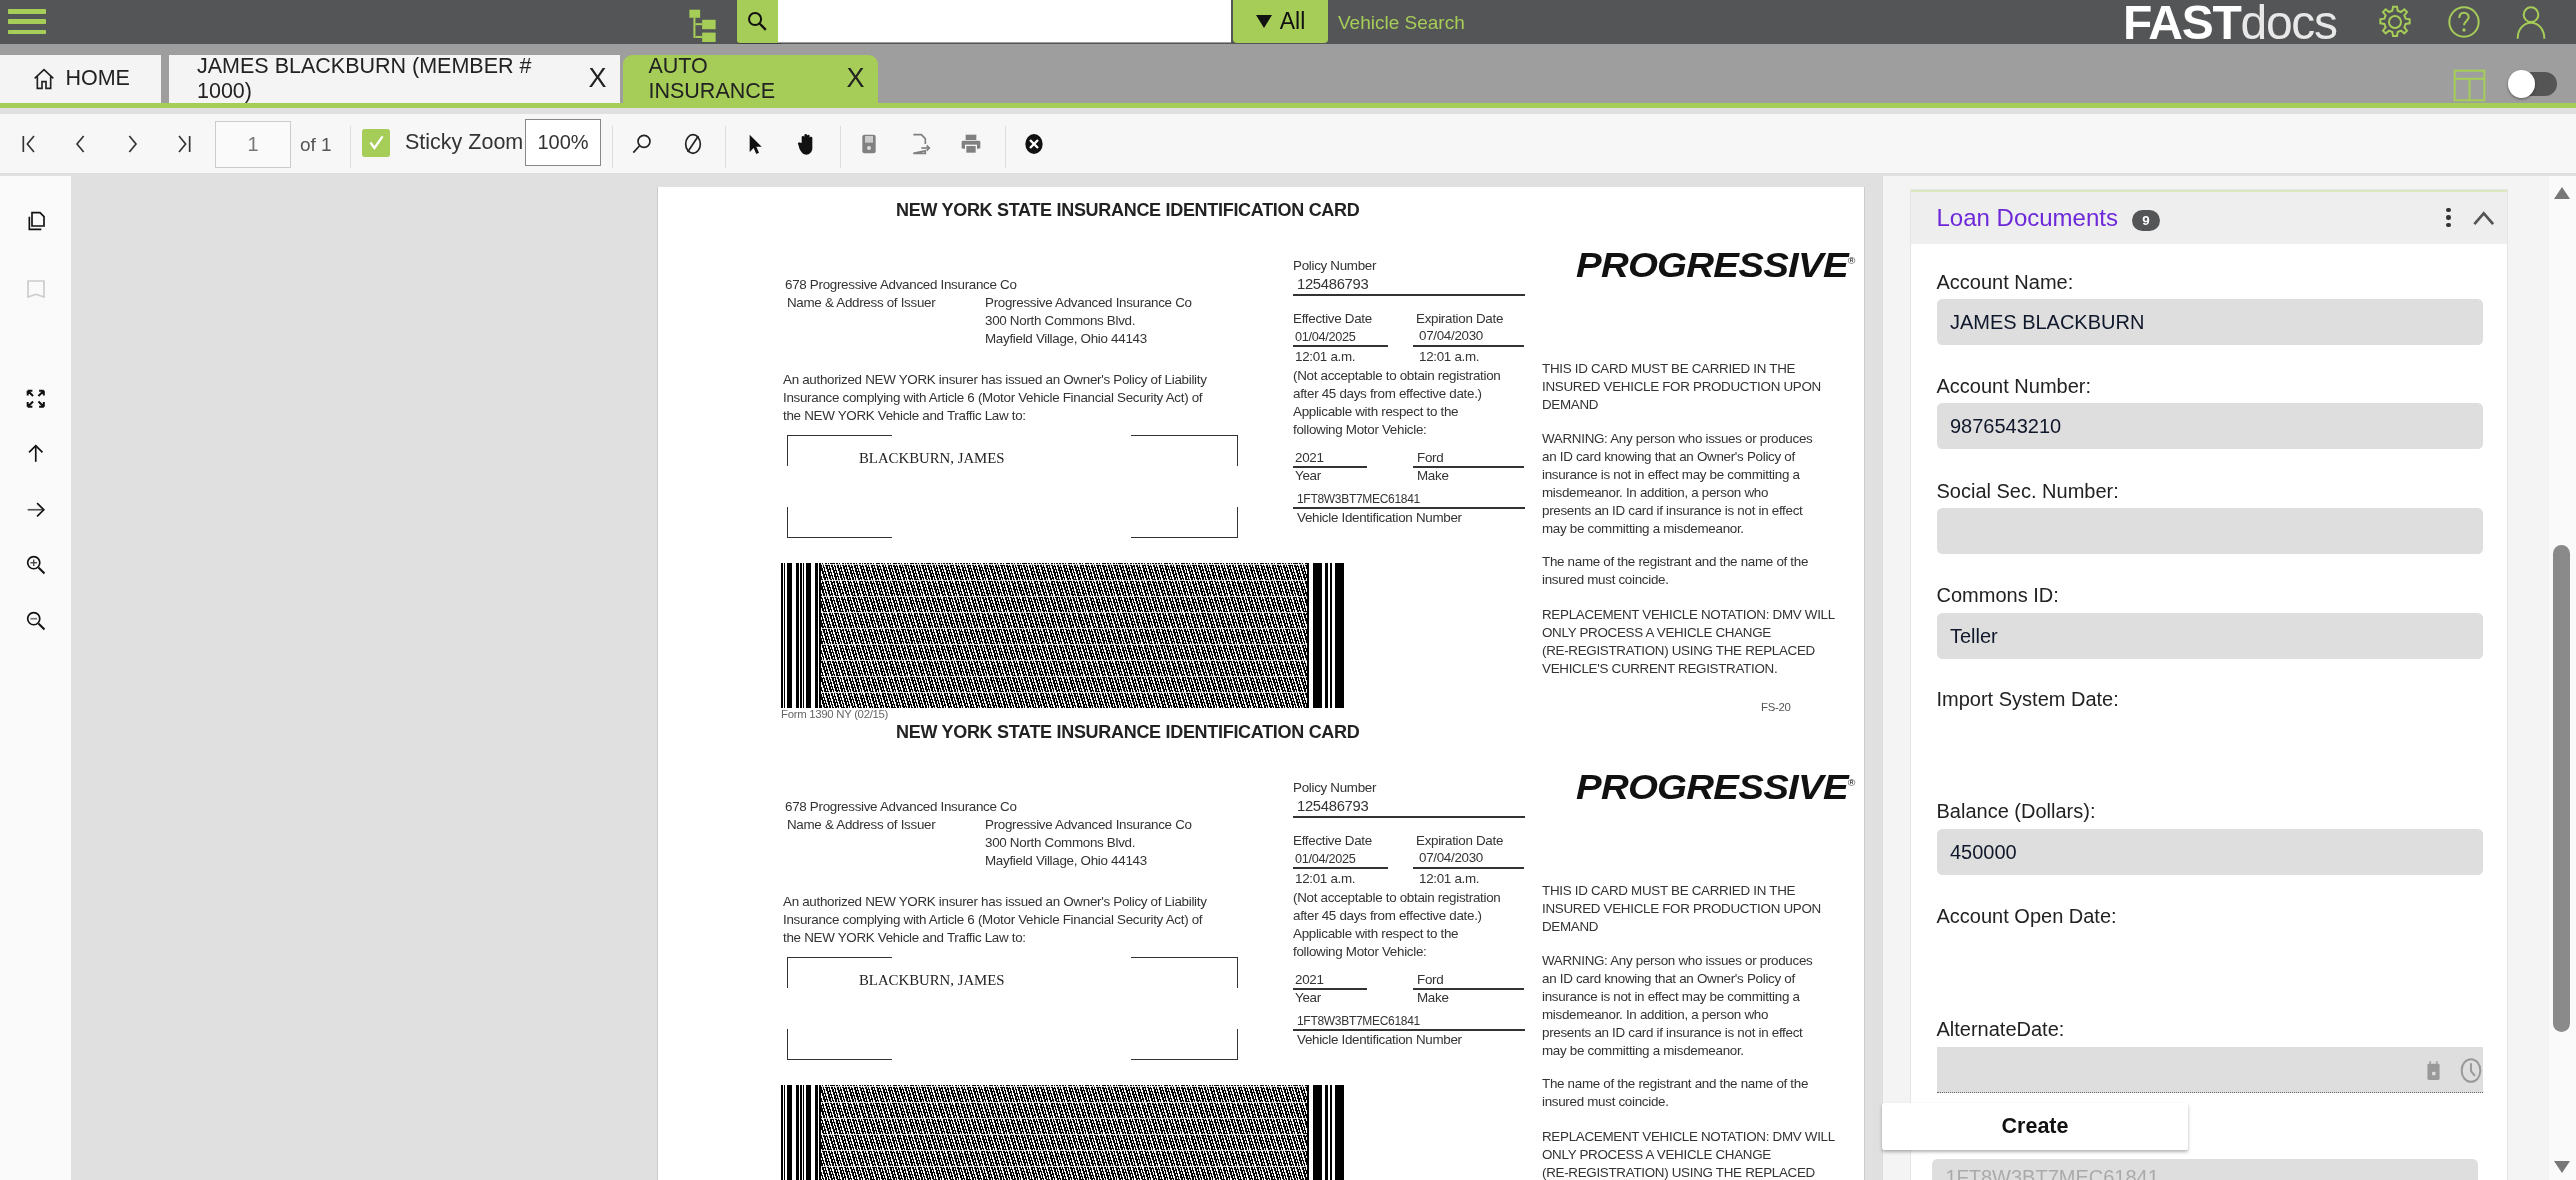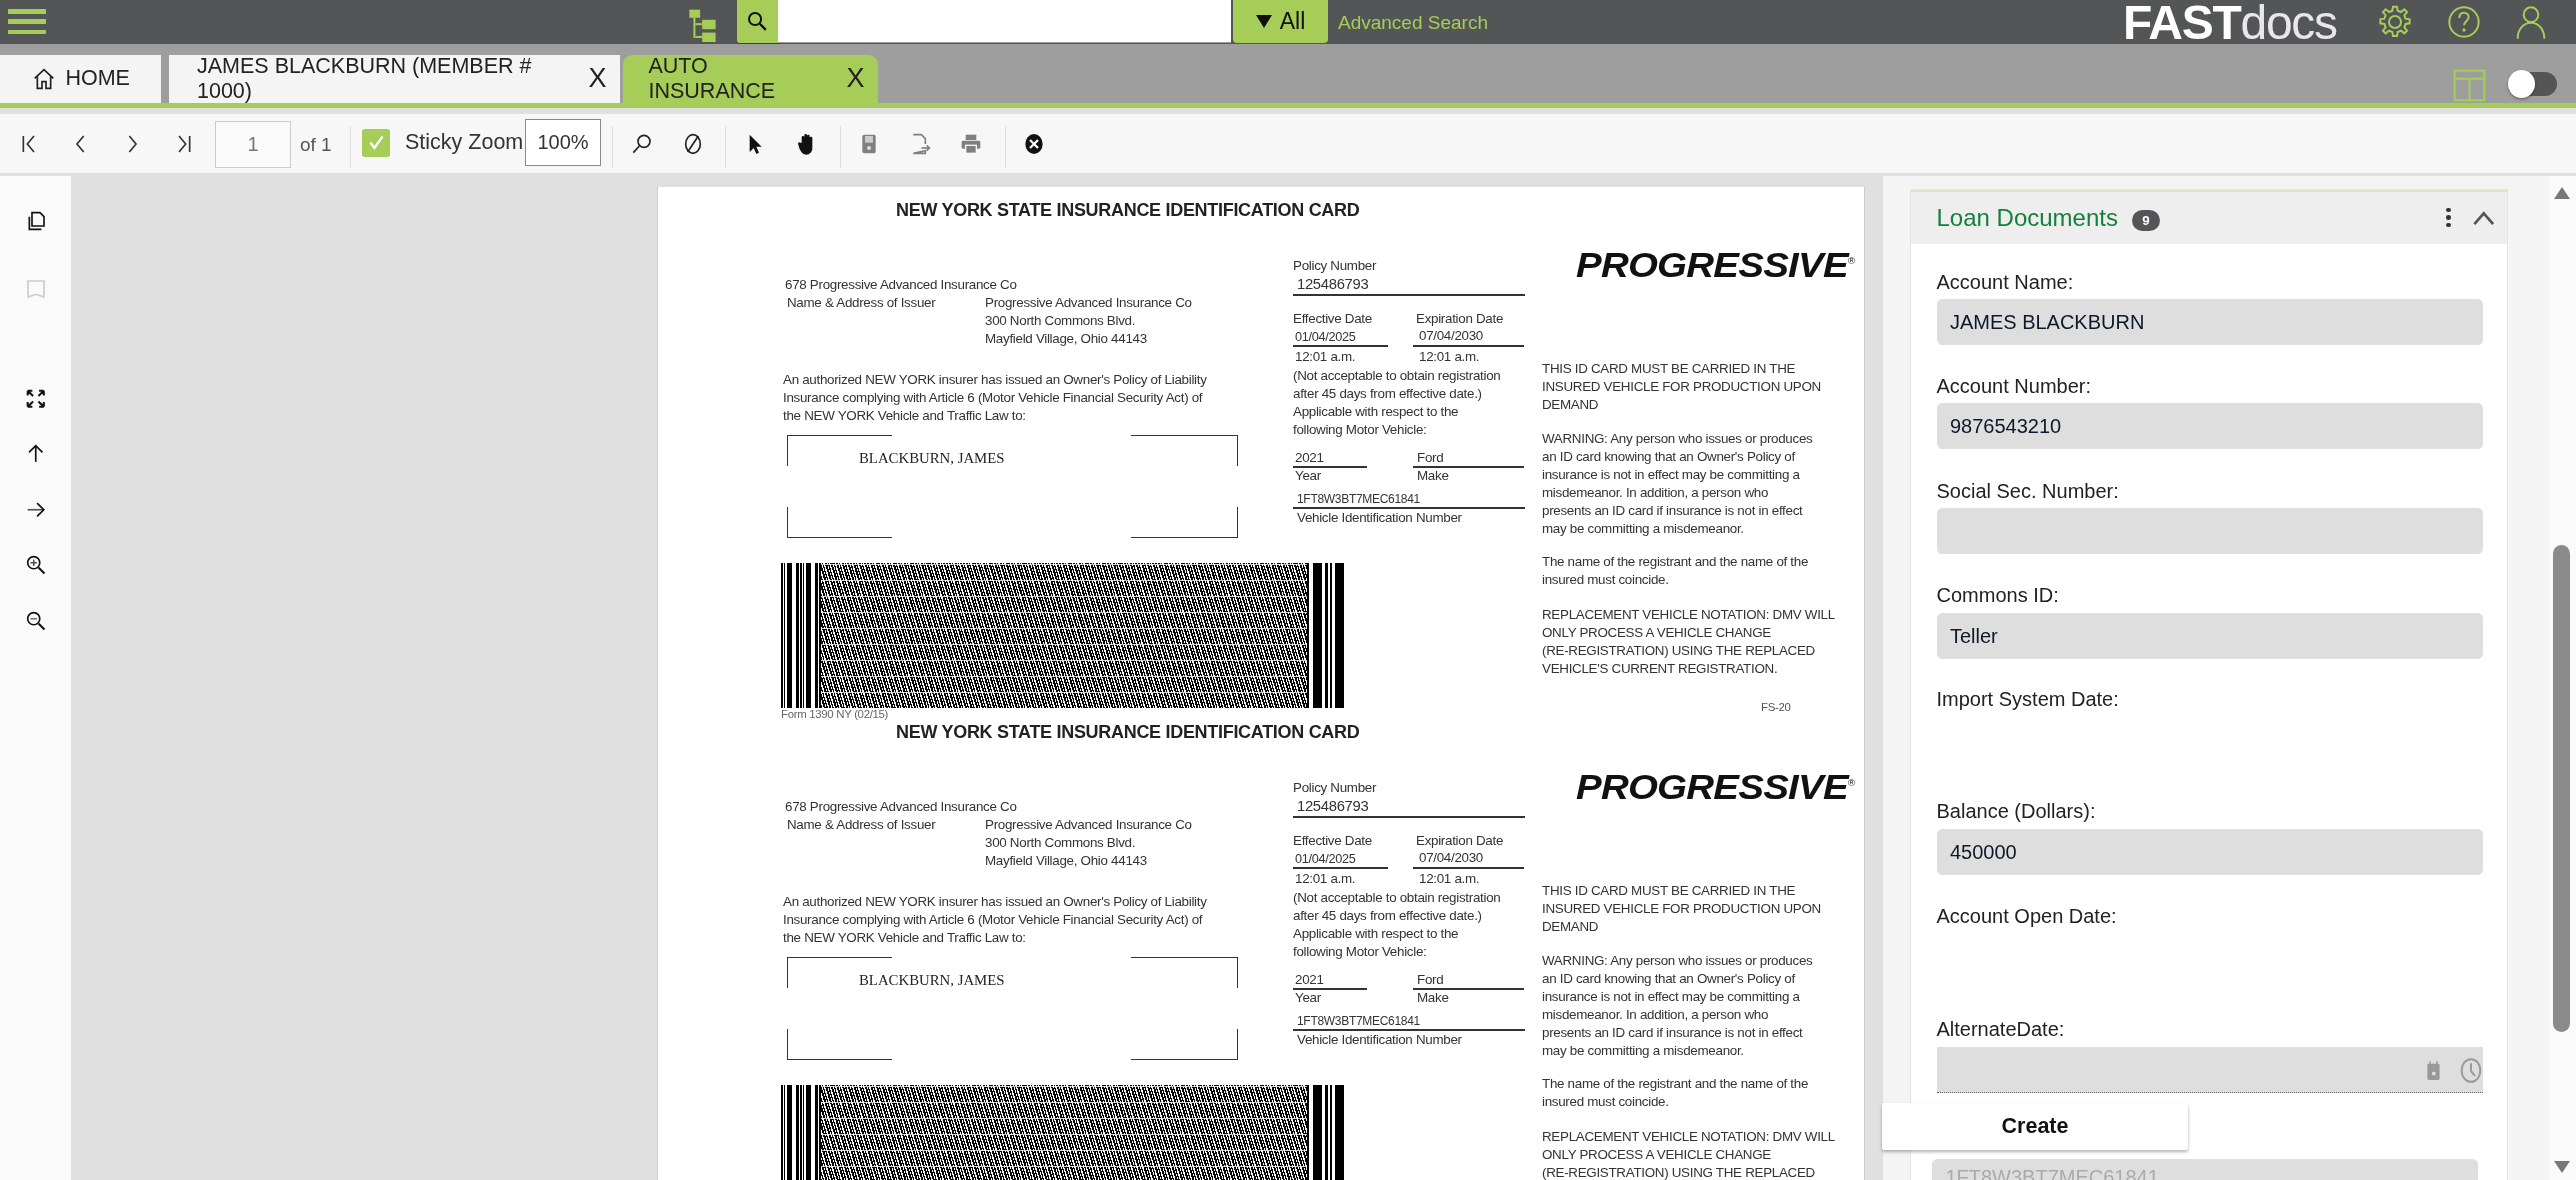--- a/index.html
+++ b/index.html
@@ -63,21 +63,21 @@
     background:
       repeating-linear-gradient(0deg, transparent 0 14.8px, rgba(255,255,255,0.8) 14.8px 16px),
       repeating-linear-gradient(73deg, #000 0 1.3px, #fff 1.3px 2.7px, #000 2.7px 4.7px, #fff 4.7px 5.4px),
       repeating-linear-gradient(17deg, #000 0 2px, #fff 2px 3.4px); mix-blend-mode: normal; opacity: 0.95; }
   .barcode .stop { position: absolute; right: 0; top: 0; bottom: 0; width: 34px; background: repeating-linear-gradient(90deg,#000 0 9.4px,#fff 9.4px 12px,#000 12px 14.8px,#fff 14.8px 17.4px, #000 17.4px 19.5px, #fff 19.5px 22px); }
 
   
   .rpanel { position: absolute; left: 1882px; top: 176px; width: 694px; height: 1005px; background: #f4f4f4; border-left: 1.3px solid #ddd; }
   .form-card { position: absolute; left: 27px; top: 13.4px; width: 598px; height: 1006px; background: #fff; border: 1.3px solid #e5e5e5; }
   .form-head { position: absolute; left: 0; top: 0; width: 596px; height: 54px; background: #eeeeee; border-top: 2px solid #dbe8c0; }
-  .form-title { position: absolute; left: 25.5px; top: 12px; font-size: 24px; color: #15803d; }
+  .form-title { position: absolute; left: 25.5px; top: 12px; font-size: 24px; color: #6d28d9; }
   .badge { position: absolute; left: 221px; top: 17.4px; width: 28px; height: 21.5px; border-radius: 10.7px; background: #545557; color: #fff; font-size: 13.4px; text-align: center; line-height: 21.5px; font-weight: 700; }
   .kebab { position: absolute; left: 531px; top: 13.4px; width: 13.4px; height: 27px; cursor: pointer; }
   .kebab i { display: block; width: 4.7px; height: 4.7px; background: #333; border-radius: 50%; margin: 2px auto 2.7px; }
   .chev-up { position: absolute; left: 558px; top: 12px; width: 29.5px; height: 29.5px; cursor: pointer; }
   .field-label { position: absolute; left: 25.5px; font-size: 20px; color: #222; }
   .field { position: absolute; left: 25.5px; width: 546px; height: 46px; background: #dedede; border-radius: 5.4px; font-size: 20px; color: #0f172a; padding: 0 13.4px; line-height: 46px; border: none; }
   .field.date { border-radius: 0; border-bottom: 1.3px dotted #666; padding-left: 0; }
   .field .ficons { position: absolute; right: 0; top: 9.4px; display: flex; gap: 16px; }
   .btn-row { position: absolute; left: 1882px; top: 1103px; width: 671px; height: 48px; font-weight: bold; }
   .pbtn { position: absolute; top: 0; width: 306px; height: 47px; background: #fff; box-shadow: 0 2px 3.4px rgba(0,0,0,0.3); border-radius: 2px; font-size: 21.5px; color: #111; text-align: center; line-height: 47px; cursor: pointer; }
@@ -112,21 +112,21 @@
     <svg width="21.5" height="21.5" viewBox="0 0 32 32">
         <circle cx="12" cy="12" r="9" fill="none" stroke="#111" stroke-width="3"></circle>
         <line x1="19" y1="19" x2="28" y2="28" stroke="#111" stroke-width="3.5"></line>
       </svg>
   </div>
   <input class="search-input" placeholder="" style="">
   <div class="scope-btn">
     <span class="tri"></span>
     <span>All</span>
   </div>
-  <div class="adv-search">Advanced Search</div>
+  <div class="adv-search">Vehicle Search</div>
 
   <div class="brand"><b>FAST</b><span>docs</span></div>
 
   <svg class="top-icon" style="left:2377px" viewBox="0 0 54 54">
     <circle cx="27" cy="27" r="9" fill="none" stroke="#a6cd57" stroke-width="3"></circle>
     <path d="M24 4h6l1 6 5 2 5-4 4 4-4 5 2 5 6 1v6l-6 1-2 5 4 5-4 4-5-4-5 2-1 6h-6l-1-6-5-2-5 4-4-4 4-5-2-5-6-1v-6l6-1 2-5-4-5 4-4 5 4 5-2z" fill="none" stroke="#a6cd57" stroke-width="3"></path>
   </svg>
   <svg class="top-icon" style="left:2446px" viewBox="0 0 54 54">
     <circle cx="27" cy="27" r="22" fill="none" stroke="#a6cd57" stroke-width="3"></circle>
     <path d="M20 21c0-5 3-8 7-8s7 3 7 7c0 5-7 6-7 12" fill="none" stroke="#a6cd57" stroke-width="3"></path>

